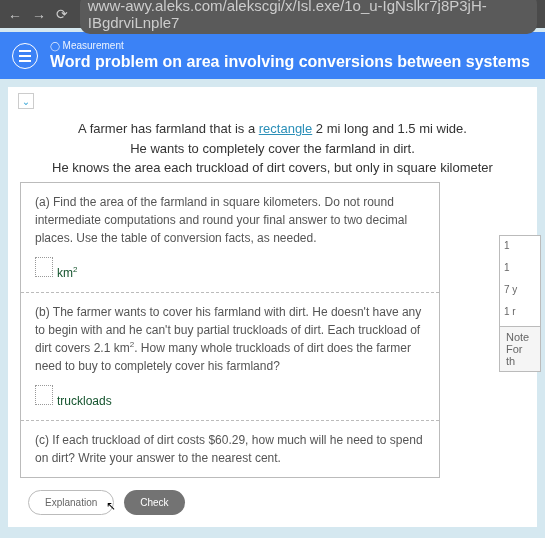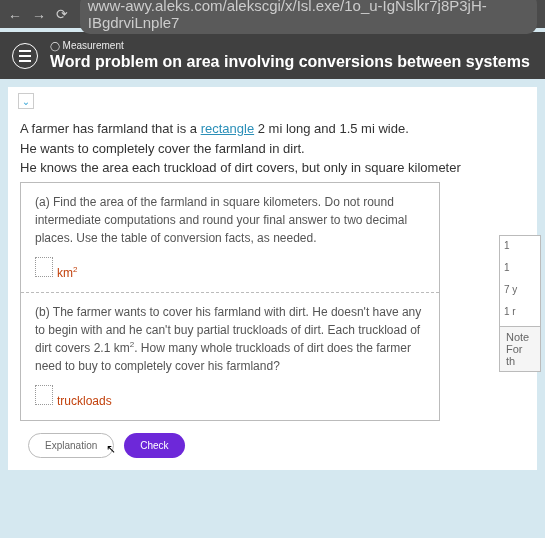--- a/index.html
+++ b/index.html
@@ -1,44 +1,44 @@
 <!DOCTYPE html>
 <html><head>
 <meta charset="utf-8">
 <style>
 * { box-sizing: border-box; margin: 0; padding: 0; }
 body { font-family: Arial, sans-serif; background: #d5e8f0; width: 545px; height: 538px; overflow: hidden; font-size: 12px; }
 .browser-bar { background: #4a4a4a; height: 28px; display: flex; align-items: center; padding: 0 8px; gap: 12px; color: #ccc; }
 .nav-icons { display: flex; gap: 10px; align-items: center; }
 .nav-icon { color: #ccc; font-size: 14px; }
 .url-bar { background: #5a5a5a; color: #ccc; padding: 3px 8px; border-radius: 10px; font-size: 15px; flex: 1; }
-.header { background: #404040; color: #fff; padding: 8px 12px; display: flex; align-items: center; gap: 12px; margin-top: 4px; }
+.header { background: #3b82f6; color: #fff; padding: 8px 12px; display: flex; align-items: center; gap: 12px; margin-top: 4px; }
 .hamburger { display: flex; flex-direction: column; gap: 3px; border: 1px solid #fff; border-radius: 50%; width: 26px; height: 26px; justify-content: center; align-items: center; }
 .hamburger span { width: 12px; height: 2px; background: #fff; }
 .header-text { font-size: 12px; }
 .header-title { font-size: 10px; opacity: 0.9; }
 .header-sub { font-size: 16px; font-weight: bold; margin-top: 2px; }
 .content { background: #fff; margin: 8px; padding: 12px; position: relative; }
 .chevron { position: absolute; top: 6px; left: 10px; width: 16px; height: 16px; border: 1px solid #ccc; display: flex; align-items: center; justify-content: center; font-size: 10px; color: #3ca8d8; }
-.problem-text { color: #333; font-size: 13px; line-height: 1.5; margin-top: 20px; }
+.problem-text { color: #333; font-size: 13px; line-height: 1.5; margin-top: 20px; text-align: center; }
 .underline { color: #2b8fb8; text-decoration: underline; }
 .italic { }
 .parts { border: 1px solid #bbb; margin-top: 4px; width: 420px; }
 .part { padding: 10px 14px; border-bottom: 1px dashed #bbb; color: #555; font-size: 12px; line-height: 1.5; }
 .part:last-child { border-bottom: none; }
 .input-row { margin-top: 10px; display: flex; align-items: baseline; gap: 4px; }
 .input-box { border: 1px dotted #999; width: 18px; height: 20px; display: inline-block; }
-.unit { color: #c2410c; }
+.unit { color: #14532d; }
 .sup { font-size: 8px; vertical-align: super; }
 .note-box { position: absolute; right: -4px; top: 239px; border: 1px solid #bbb; background: #f5f5f5; padding: 4px 6px; font-size: 11px; color: #666; width: 42px; }
 .side-box { position: absolute; right: -4px; top: 148px; border: 1px solid #bbb; background: #fff; width: 42px; height: 92px; font-size: 10px; color: #666; padding: 4px; }
 .buttons { display: flex; gap: 10px; margin-top: 12px; margin-left: 8px; }
 .btn { padding: 6px 16px; border-radius: 14px; font-size: 10px; cursor: pointer; }
 .btn-exp { background: #fff; border: 1px solid #bbb; color: #666; }
-.btn-check { background: #6d28d9; border: none; color: #fff; }
+.btn-check { background: #737373; border: none; color: #fff; }
 .cursor { position: absolute; bottom: 14px; left: 98px; font-size: 12px; }
 </style>
 </head>
 <body>
 
 <div class="browser-bar">
   <div class="nav-icons">
     <span class="nav-icon">←</span>
     <span class="nav-icon">→</span>
     <span class="nav-icon">⟳</span>
@@ -76,20 +76,23 @@
       </div>
     </div>
     <div class="part">
       <span>(b)</span> <span>The farmer wants to cover his farmland with dirt. He doesn't have any to begin with and he can't buy partial truckloads</span>
       <span>of dirt. Each truckload of dirt covers 2.1 km</span><span class="sup">2</span><span>. How many whole truckloads of dirt does the farmer need to buy to completely cover his farmland?</span>
       <div class="input-row">
         <span class="input-box"></span>
         <span class="unit">truckloads</span>
       </div>
     </div>
+    <div class="part">
+      <span>(c)</span> <span>If each truckload of dirt costs $60.29, how much will he need to spend on dirt? Write your answer to the nearest cent.</span>
+    </div>
   </div>
 
   <div class="side-box">
     <div>1</div><br>
     <div>1</div><br>
     <div>7 y</div><br>
     <div>1 r</div>
   </div>
   <div class="note-box">
     <div>Note</div>

